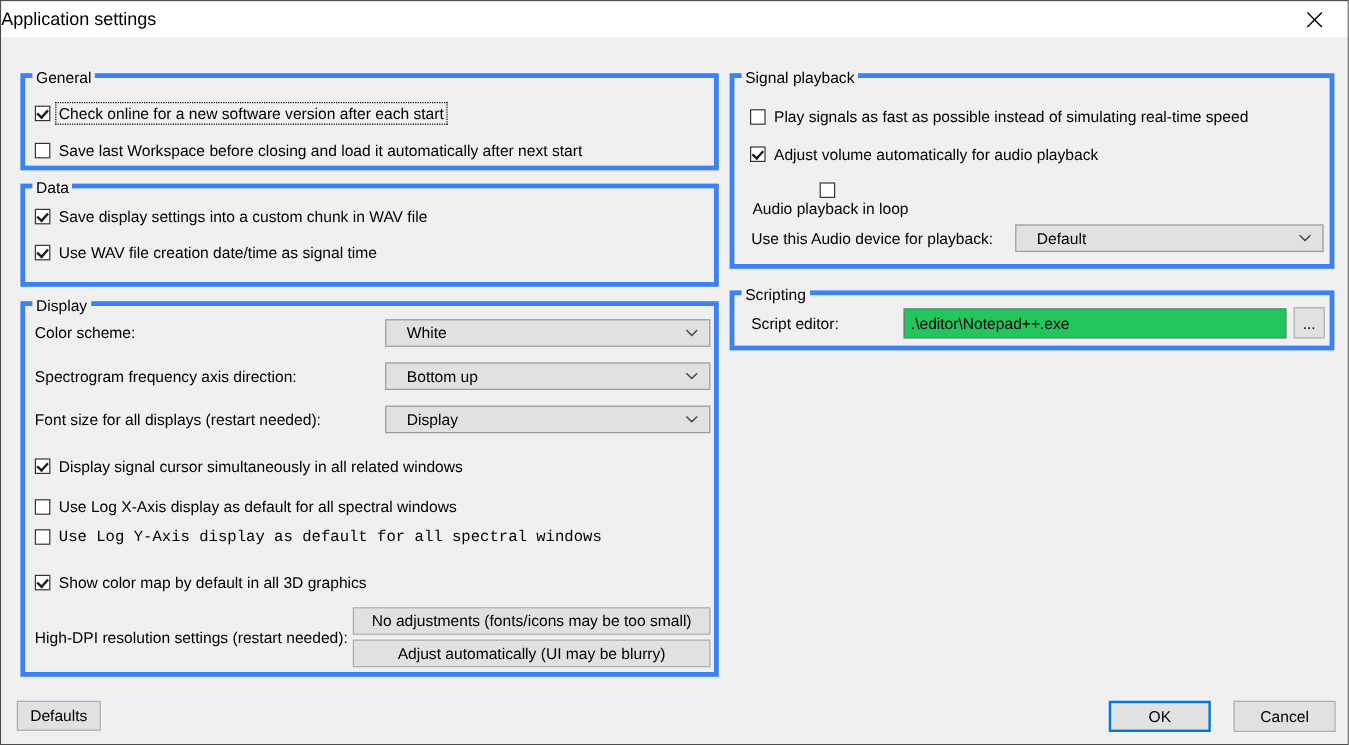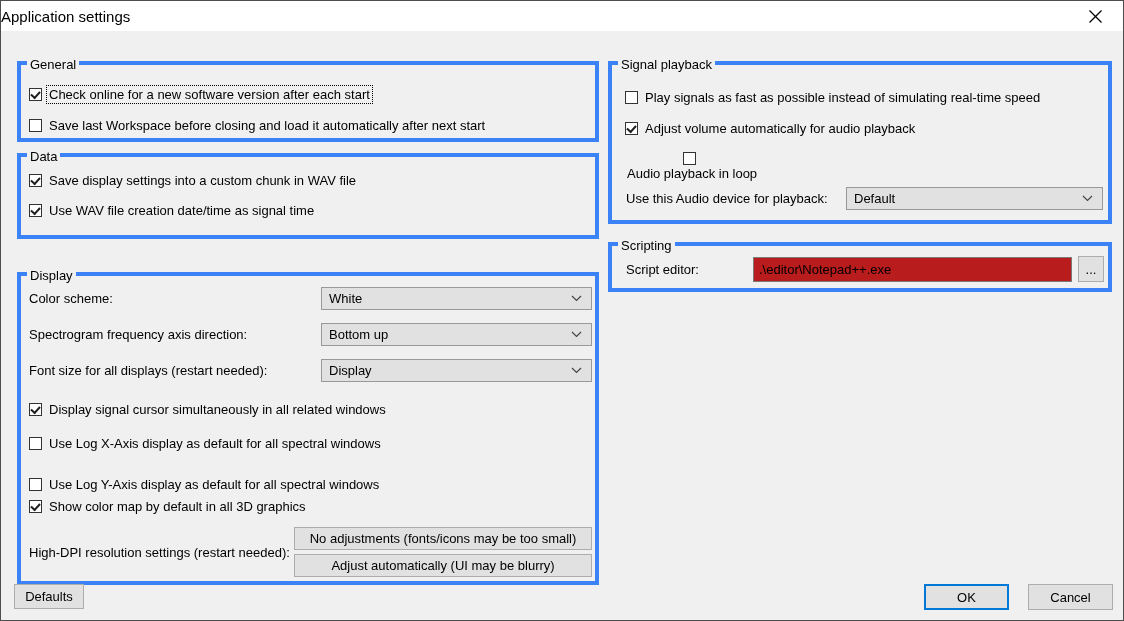--- a/index.html
+++ b/index.html
@@ -40,32 +40,32 @@
   }
   .cb-label { white-space:nowrap; padding:1px 2px; }
   .cb-label.focused { outline:1px dotted #000; }
 
   .field-label { position:absolute; white-space:nowrap; }
 
   .combo {
     position:absolute; height:23px; background:#e1e1e1; border:1px solid #999;
     display:flex; align-items:center; cursor:default;
   }
-  .combo-value { padding-left:7px; flex:1 1 auto; white-space:nowrap; overflow:hidden; }
+  .combo-value { padding-left:17px; flex:1 1 auto; white-space:nowrap; overflow:hidden; }
   .combo-chevron { flex:0 0 auto; margin-right:9px; display:flex; align-items:center; }
 
   .btn {
     position:absolute; background:#e1e1e1; border:1px solid #adadad;
     display:flex; align-items:center; justify-content:center;
     font-family:"Liberation Sans", sans-serif; font-size:13px; white-space:nowrap; cursor:default;
   }
   .btn.default { border:2px solid #0078d7; }
 
   .text-input {
-    position:absolute; height:25px; background:#b91c1c; border:1px solid #7a7a7a;
+    position:absolute; height:25px; background:#22c55e; border:1px solid #7a7a7a;
     font-family:"Liberation Sans", sans-serif; font-size:13px; padding:0 5px; color:#000;
   }
 </style>
 </head>
 <body>
 
 <div class="dialog">
 
   <div class="titlebar">
     <span class="title">Application settings</span>
@@ -96,21 +96,21 @@
       <div class="cb-row" style="left:8px; top:15px;">
         <span class="cb checked"></span>
         <span class="cb-label">Save display settings into a custom chunk in WAV file</span>
       </div>
       <div class="cb-row" style="left:8px; top:45px;">
         <span class="cb checked"></span>
         <span class="cb-label">Use WAV file creation date/time as signal time</span>
       </div>
     </div>
 
-    <div class="group" style="left:16px; top:220px; width:582px; height:313px;margin-top:21px;">
+    <div class="group" style="left:16px; top:220px; width:582px; height:313px;">
       <span class="group-title">Display</span>
 
       <span class="field-label" style="left:8px; top:11px; line-height:23px;">Color scheme:</span>
       <div class="combo" style="left:300px; top:11px; width:271px;">
         <span class="combo-value">White</span>
         <span class="combo-chevron">
           <svg width="11" height="7" viewBox="0 0 11 7">
               <polyline points="1,1 5.5,5.5 10,1" fill="none" stroke="#444" stroke-width="1.2"></polyline>
             </svg>
         </span>
@@ -137,21 +137,21 @@
       </div>
 
       <div class="cb-row" style="left:8px; top:125px;">
         <span class="cb checked"></span>
         <span class="cb-label">Display signal cursor simultaneously in all related windows</span>
       </div>
       <div class="cb-row" style="left:8px; top:159px;">
         <span class="cb"></span>
         <span class="cb-label">Use Log X-Axis display as default for all spectral windows</span>
       </div>
-      <div class="cb-row" style="left:8px; top:200px;">
+      <div class="cb-row" style="left:8px; top:184px;font-family:Liberation Mono, monospace;">
         <span class="cb"></span>
         <span class="cb-label">Use Log Y-Axis display as default for all spectral windows</span>
       </div>
       <div class="cb-row" style="left:8px; top:222px;">
         <span class="cb checked"></span>
         <span class="cb-label">Show color map by default in all 3D graphics</span>
       </div>
 
       <span class="field-label" style="left:8px; top:251px; height:50px; display:flex; align-items:center;">High-DPI resolution settings (restart needed):</span>
       <div class="btn" style="left:273px; top:251px; width:298px; height:23px;">

